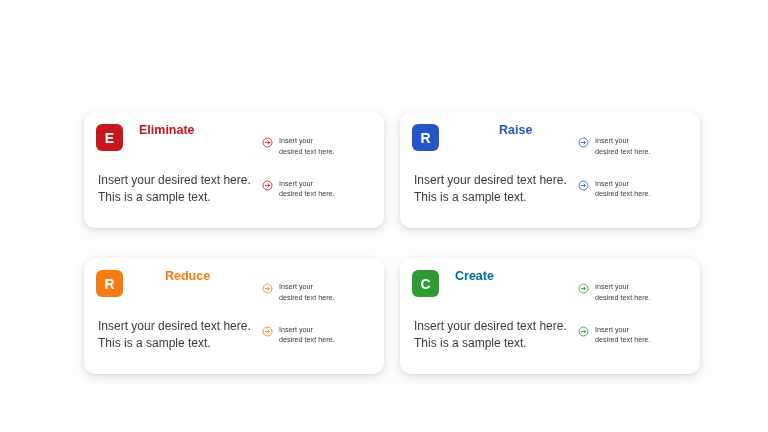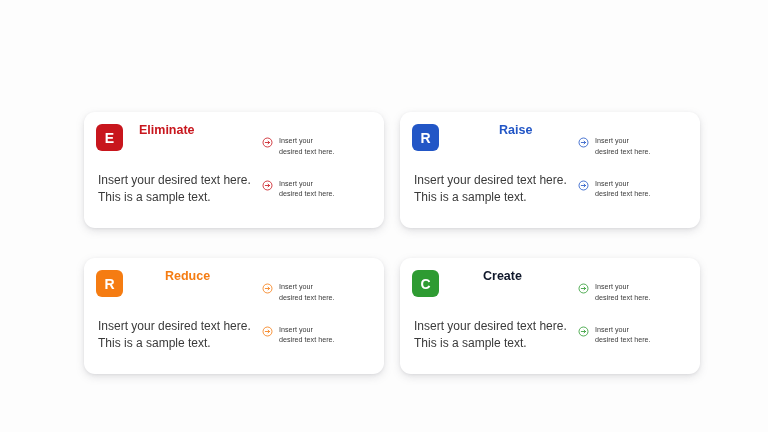--- a/index.html
+++ b/index.html
@@ -256,21 +256,21 @@
           </div>
         </div>
       </div>
     </div>
 
     <div class="card">
       <div class="card-inner">
         <div class="badge" style="background: rgb(46, 155, 50);">
           <span>C</span>
         </div>
-        <div class="card-heading" style="color: #0f172a; margin-left: 28px;">Create</div>
+        <div class="card-heading" style="color: #0369a1;">Create</div>
         <div class="card-body">
           <span>Insert your desired text here.</span>
           <span>This is a sample text.</span>
         </div>
         <div class="bullets">
           <div class="bullet">
             <span class="bullet-icon" style="color: rgb(46, 155, 50);">
               <svg viewBox="0 0 12 12" width="11" height="11">
                 <circle cx="6" cy="6" r="4.9" fill="none" stroke="currentColor" stroke-width="0.9"></circle>
                 <path d="M3.6 6 H8.1" stroke="currentColor" stroke-width="0.9" fill="none" stroke-linecap="round"></path>

